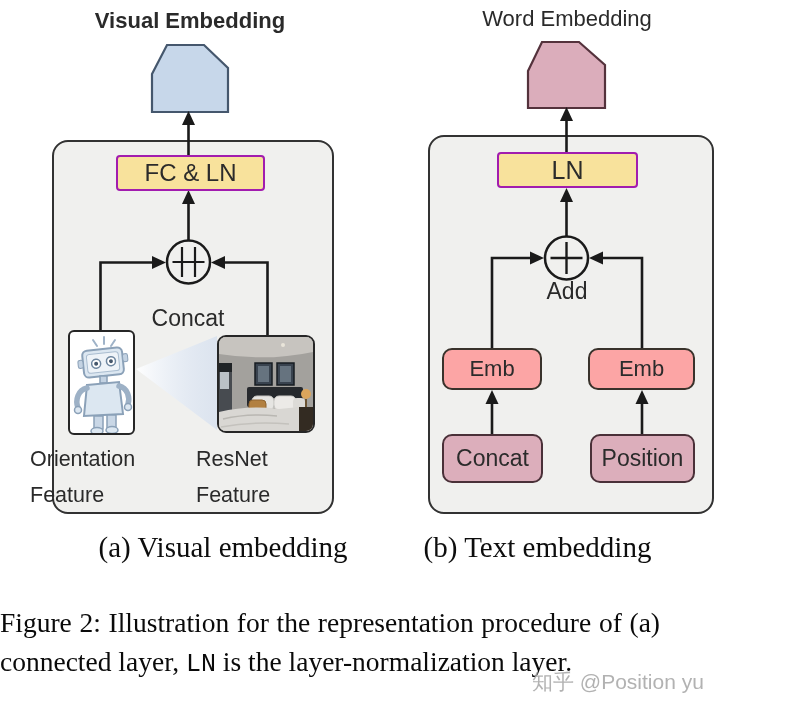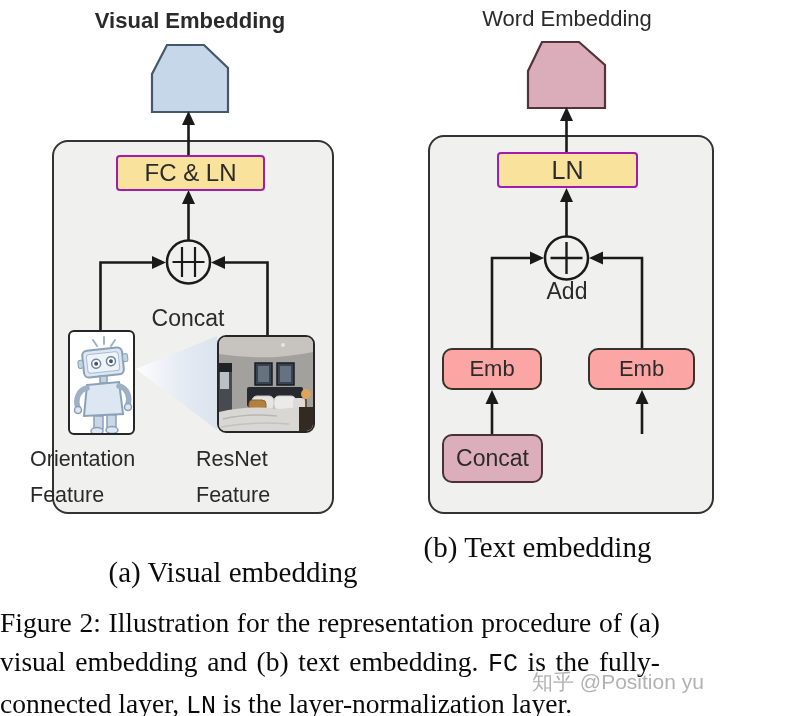--- a/index.html
+++ b/index.html
@@ -189,30 +189,28 @@
   <div class="featlabel" style="left:30px;top:441px;width:140px;">Orientation
 Feature</div>
   <div class="featlabel" style="left:196px;top:441px;width:140px;">ResNet
 Feature</div>
 
   <div class="node yellow-soft" style="left:497px;top:152px;width:141px;height:36px;font-size:25px;">LN</div>
   <div class="oplabel" style="left:507px;top:278px;width:120px;">Add</div>
   <div class="node yellow-dark" style="left:442px;top:348px;width:100px;height:42px;">Emb</div>
   <div class="node yellow-dark" style="left:588px;top:348px;width:107px;height:42px;">Emb</div>
   <div class="node pink" style="left:442px;top:434px;width:101px;height:49px;">Concat</div>
-
-  <div class="subcap" style="left:98px;top:556px;width:250px;margin-left:10px;">(a) Visual embedding</div>
+  <div class="node pink" style="left:590px;top:434px;width:105px;height:49px;">Position</div>
+
+  <div class="subcap" style="left:98px;top:531px;width:250px;">(a) Visual embedding</div>
   <div class="subcap" style="left:420px;top:531px;width:235px;">(b) Text embedding</div>
 
   <div id="figcap">
     <div class="capline">
       <span>Figure 2: Illustration for the representation procedure of (a)</span>
-    </div>
-    <div class="capline">
-      <span>visual embedding and (b) text embedding. </span><span class="mono">FC</span><span> is the fully-</span>
     </div>
     <div class="capline last">
       <span>connected layer, </span><span class="mono">LN</span><span> is the layer-normalization layer.</span>
     </div>
   </div>
 
   <div id="watermark">知乎 @Position yu</div>
 
 </div>
 

